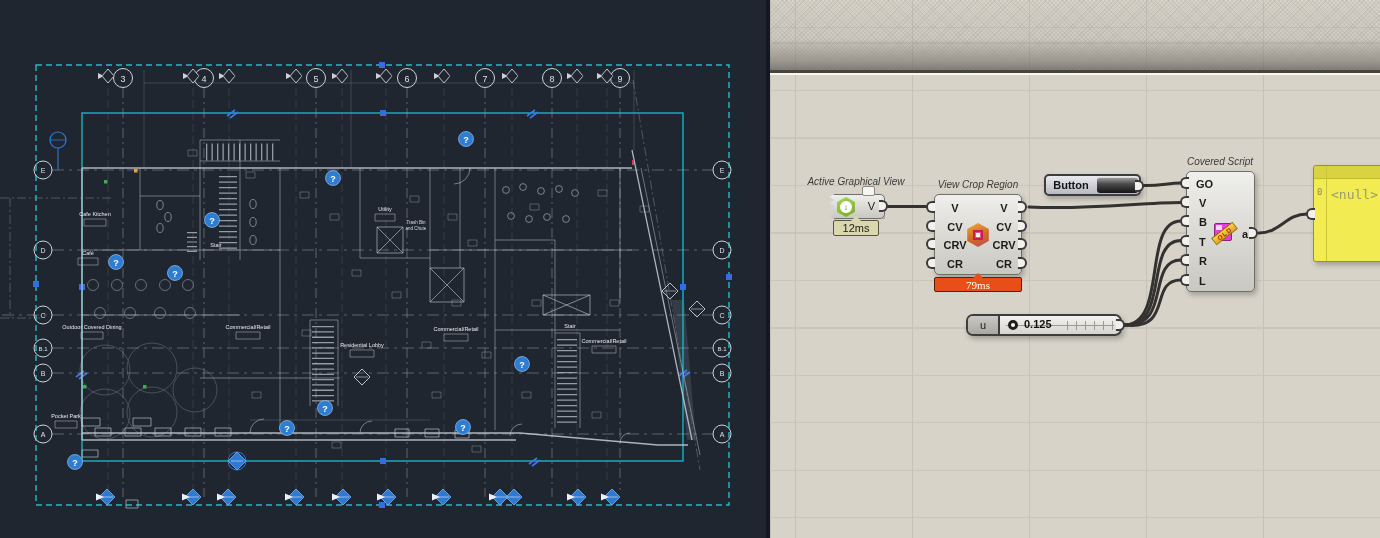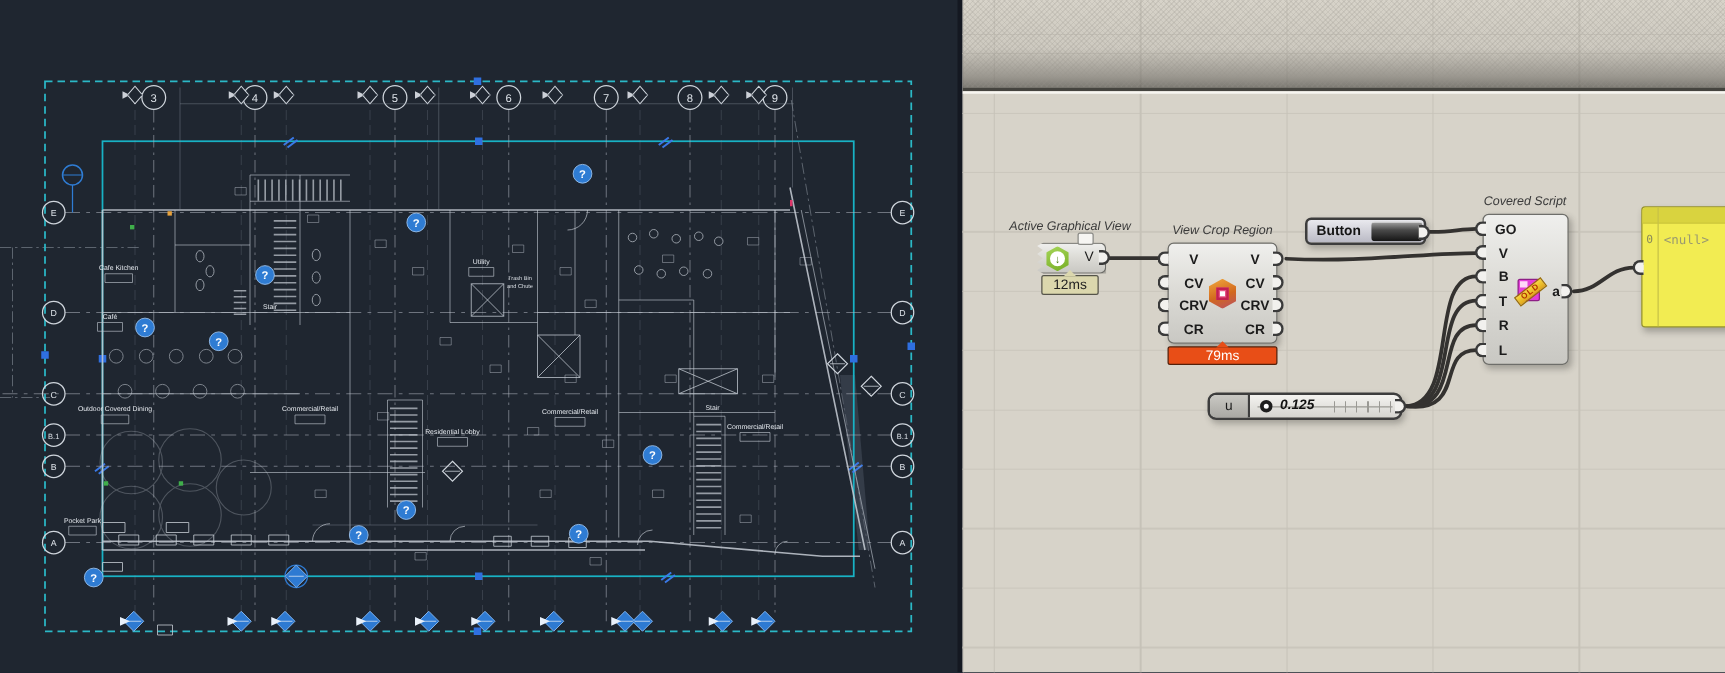--- a/index.html
+++ b/index.html
@@ -89,37 +89,37 @@
                      transform:rotate(-38deg); font-size:6.5px; font-weight:bold; color:#b03000;
                      text-align:center; line-height:8px; letter-spacing:1px; }
 
   .gh-panel-comp { position:absolute; z-index:3; background:#f2ec52; border:1px solid #96922c;
                    border-radius:3px; box-shadow:2px 3px 5px rgba(40,40,35,.30);
                    font-family:"DejaVu Sans Mono", monospace; }
   .gh-panel-comp .topstrip { position:absolute; left:0; top:0; right:0; height:13px;
                    background:#d9d33f; border-bottom:1px solid #c2bc35; border-radius:3px 3px 0 0; }
   .gh-panel-comp .margincol { position:absolute; left:12px; top:0; bottom:0; width:1px; background:#c8c247; }
   .gh-panel-comp .idx { position:absolute; left:3px; top:21px; font-size:9px; color:#8a8a5a; }
-  .gh-panel-comp .val { position:absolute; left:17px; top:21px; font-size:10px; color:#9a9a70; }
+  .gh-panel-comp .val { position:absolute; left:17px; top:21px; font-size:13px; color:#9a9a70; }
 
   .slider-comp { position:absolute; z-index:3; display:flex; align-items:stretch;
                  background:linear-gradient(180deg,#f4f3f0,#d5d4cf);
                  border:2px solid #3d3d3d; border-radius:7px;
                  box-shadow:2px 3px 5px rgba(40,40,35,.30); }
   .slider-comp .cap { width:32px; border-right:2px solid #3d3d3d; border-radius:5px 0 0 5px;
                       background:linear-gradient(180deg,#c9c8c3,#a9a8a3);
                       display:flex; align-items:center; justify-content:center;
                       font-size:11px; color:#1a1a1a; }
   .slider-comp .rail { position:relative; flex:1; }
   .slider-comp .groove { position:absolute; left:6px; right:6px; top:9px; height:1px; background:#9a9994; }
   .slider-comp .ticks { position:absolute; left:56%; right:5px; top:5px; height:9px;
                         background-image:repeating-linear-gradient(90deg,#9a9994 0 1px, transparent 1px 9px); }
   .slider-comp .grip { position:absolute; left:8px; top:4px; width:10px; height:10px; border-radius:50%;
                        background:#fff; border:3px solid #1e1e1e; }
-  .slider-comp .val { position:absolute; left:24px; top:2px; font-size:11px; font-weight:bold; color:#111;font-style:italic; }
+  .slider-comp .val { position:absolute; left:24px; top:2px; font-size:11px; font-weight:bold; color:#111; }
 </style>
 </head>
 <body>
 
 <div class="app">
 
   <div class="cad-panel">
     <svg width="770" height="538" viewBox="0 0 770 538">
 
       <rect x="0" y="0" width="770" height="538" fill="#1f2630"></rect>
@@ -438,21 +438,21 @@
     </div>
     <div class="nub nub-in" style="left:156px; top:201px;"></div>
     <div class="nub nub-in" style="left:156px; top:219.5px;"></div>
     <div class="nub nub-in" style="left:156px; top:238px;"></div>
     <div class="nub nub-in" style="left:156px; top:256.5px;"></div>
     <div class="nub nub-out" style="left:248px; top:201px;"></div>
     <div class="nub nub-out" style="left:248px; top:219.5px;"></div>
     <div class="nub nub-out" style="left:248px; top:238px;"></div>
     <div class="nub nub-out" style="left:248px; top:256.5px;"></div>
     <div class="runtime-badge" style="left:164px; top:277px; width:88px; height:15px; line-height:14px;
-         background:#e84e17; border:1px solid #54200a; color:#fff;">
+         background:#e84e17; border:1px solid #54200a; color:#fff;font-family:Liberation Serif, serif;">
       <span class="badge-notch" style="border-bottom:5px solid #e84e17;"></span>
       <span>79ms</span>
     </div>
 
     <div class="button-comp" style="left:274px; top:174px; width:97px; height:22px;">
       <div class="cap">Button</div>
       <div class="press"></div>
     </div>
     <div class="nub nub-out" style="left:365px; top:179.5px;"></div>
 

